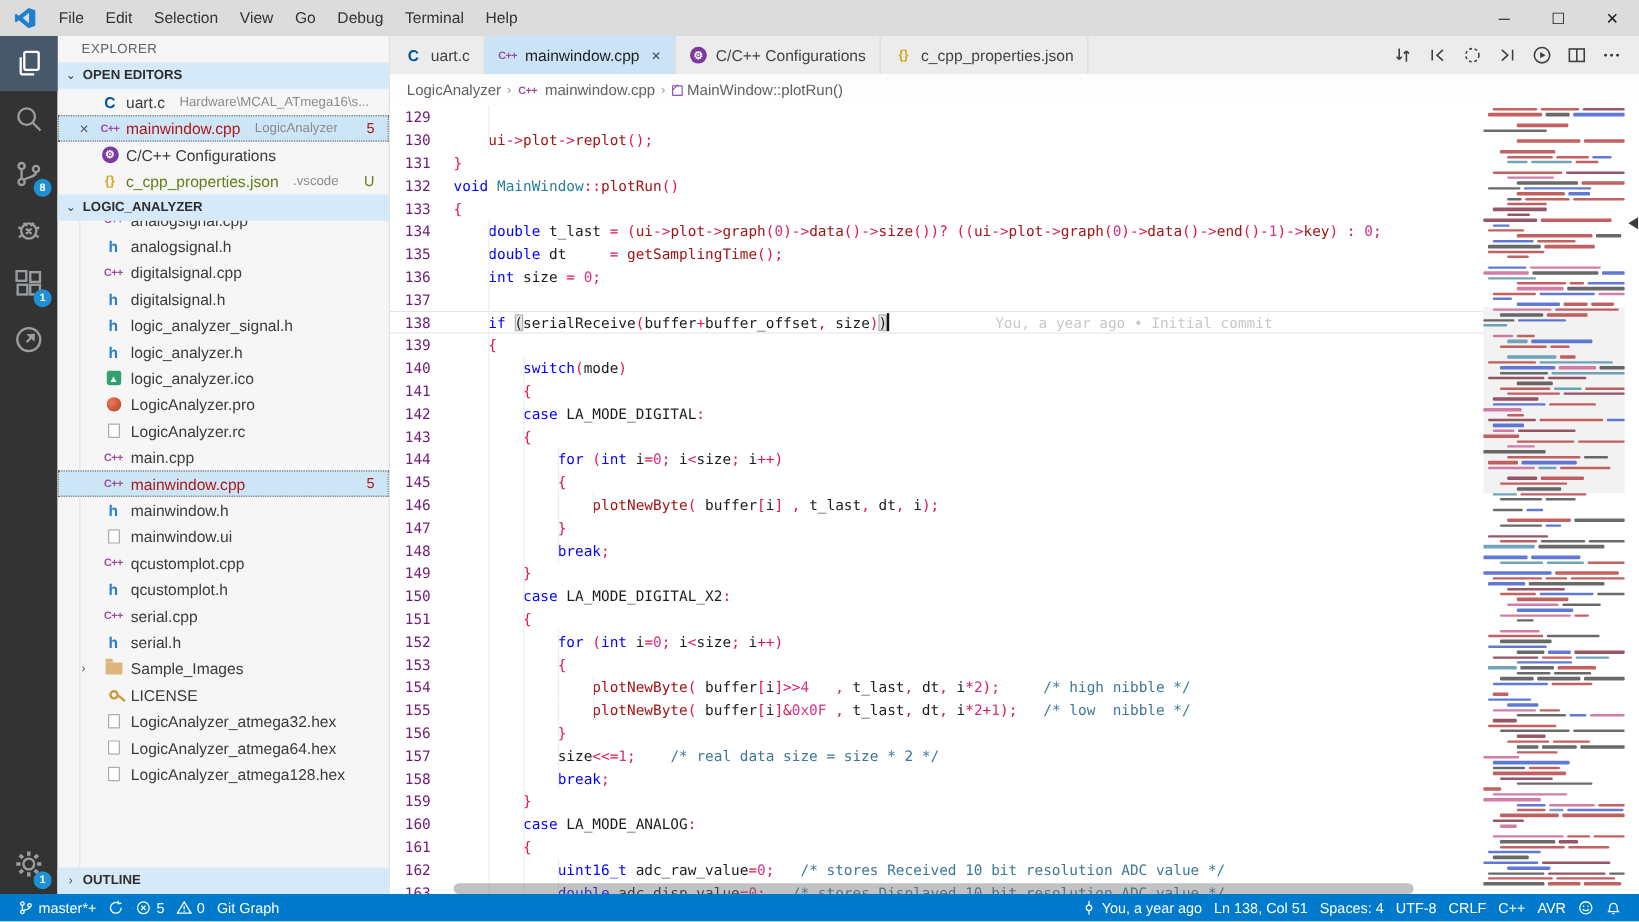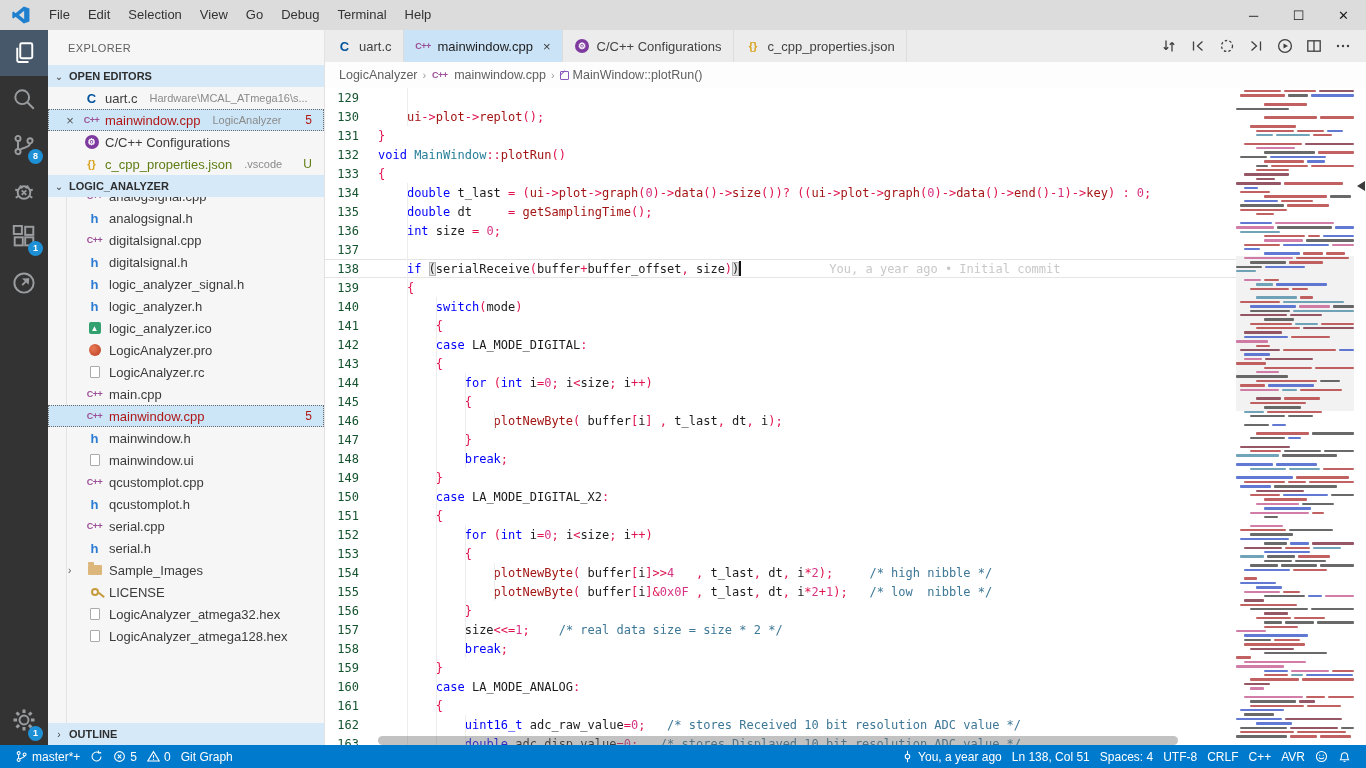--- a/index.html
+++ b/index.html
@@ -17,21 +17,21 @@
   .shell{display:flex;height:715px;}
   .activitybar{width:48px;background:#333333;display:flex;flex-direction:column;align-items:center;flex:0 0 48px;}
   .ab-item{width:48px;height:46px;position:relative;display:flex;align-items:center;justify-content:center;color:#9a9da0;}
   .ab-item.active{background:#46586a;color:#ffffff;}
   .ab-item svg{width:24px;height:24px;}
   .badge{position:absolute;right:5px;bottom:4px;min-width:15px;height:15px;padding:0 2px;border-radius:8px;
     background:#1e90d6;color:#fff;font-size:9px;line-height:15px;text-align:center;font-weight:bold;}
   .ab-spacer{flex:1;}
   
   .sidebar{width:277px;flex:0 0 277px;background:#f6f6f6;display:flex;flex-direction:column;font-size:13px;color:#3b3b3b;border-right:1px solid #e2e2e2;}
-  .sb-title{height:35px;display:flex;align-items:center;padding-left:20px;font-size:11px;color:#5f5f5f;letter-spacing:.4px;}
+  .sb-title{height:22px;display:flex;align-items:center;padding-left:20px;font-size:11px;color:#5f5f5f;letter-spacing:.4px;}
   .sec-h{height:22px;flex:0 0 22px;background:#d5e9f9;display:flex;align-items:center;font-weight:bold;font-size:11px;color:#2e2e2e;padding-left:5px;gap:4px;}
   .sec-h .chev{font-size:10px;width:12px;text-align:center;color:#444;font-weight:normal;}
   .row{height:22px;flex:0 0 22px;display:flex;align-items:center;position:relative;cursor:default;}
   .row .nm{white-space:nowrap;}
   .row .desc{font-size:11px;color:#8a8a8a;margin-left:7px;white-space:nowrap;overflow:hidden;text-overflow:ellipsis;}
   .row.sel{background:#cde6f7;outline:1px dotted #6a6a6a;outline-offset:-1px;}
   .row .right{margin-left:auto;margin-right:12px;font-size:12px;}
   .err-red{color:#b01717;}
   .git-green{color:#5f7d13;}
   .oe-row{padding-left:14px;gap:5px;}
@@ -69,21 +69,21 @@
   .breadcrumb{height:26px;flex:0 0 26px;background:#fdfdfd;display:flex;align-items:center;padding-left:14px;font-size:12.5px;color:#616161;gap:5px;}
   .breadcrumb .sep{color:#9a9a9a;font-size:11px;}
   .bc-ic{display:inline-flex;margin-right:2px;}
   .sym-cube{width:9px;height:9px;border:1.5px solid #8a56bb;transform:rotate(0deg);border-radius:1px;position:relative;}
   .sym-cube::after{content:'';position:absolute;left:0;top:0;width:100%;height:100%;border-left:1.5px solid #8a56bb;transform:rotate(45deg);}
   
   .editor-body{flex:1;display:flex;position:relative;min-height:0;}
   .code{flex:1;overflow:hidden;position:relative;font-family:"DejaVu Sans Mono","Liberation Mono",monospace;font-size:12px;}
   .cl{height:19px;display:flex;white-space:pre;position:relative;align-items:center;}
   .cl.cur{box-shadow:inset 0 1px 0 #e4e4e4, inset 0 -1px 0 #e4e4e4;}
-  .num{flex:0 0 34px;width:34px;text-align:right;color:#14532d;margin-right:19px;font-size:12px;}
+  .num{flex:0 0 34px;width:34px;text-align:right;color:#701a75;margin-right:19px;font-size:12px;}
   .guide{position:absolute;top:0;bottom:0;width:1px;background:#ededed;}
   .tk-k{color:#0000ff;}
   .tk-t{color:#267f99;}
   .tk-v{color:#a31515;}
   .tk-o{color:#e0134e;}
   .tk-n{color:#d63384;}
   .tk-c{color:#3d7796;}
   .tk-b{color:#1c1c1c;}
   .tk-m{background:#e6e6e6;outline:1px solid #b5b5b5;outline-offset:-1px;color:#1c1c1c;}
   .caret{display:inline-block;width:0;height:15px;border-left:2px solid #111;vertical-align:-2px;}
@@ -362,20 +362,26 @@
         <div class="row tree-row">
           <span class="fi">
             <span class="fi-file"></span>
           </span>
           <span class="nm">LogicAnalyzer_atmega32.hex</span>
         </div>
         <div class="row tree-row">
           <span class="fi">
             <span class="fi-file"></span>
           </span>
+          <span class="nm">LogicAnalyzer_atmega64.hex</span>
+        </div>
+        <div class="row tree-row">
+          <span class="fi">
+            <span class="fi-file"></span>
+          </span>
           <span class="nm">LogicAnalyzer_atmega128.hex</span>
         </div>
       </div>
     <div class="sec-h">
       <span class="chev">›</span>
       <span>OUTLINE</span>
     </div>
   </div>
 
   <div class="editor">

